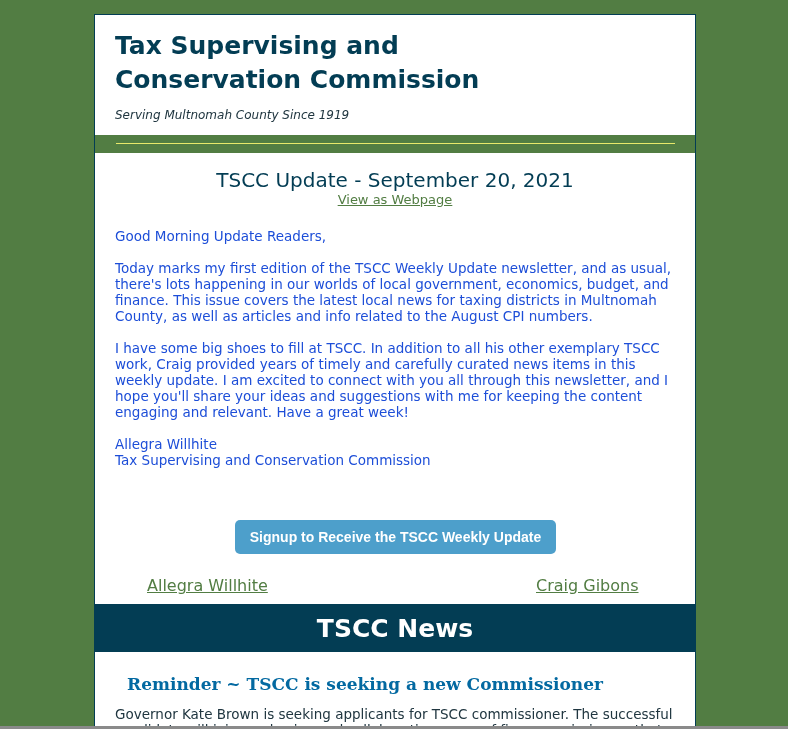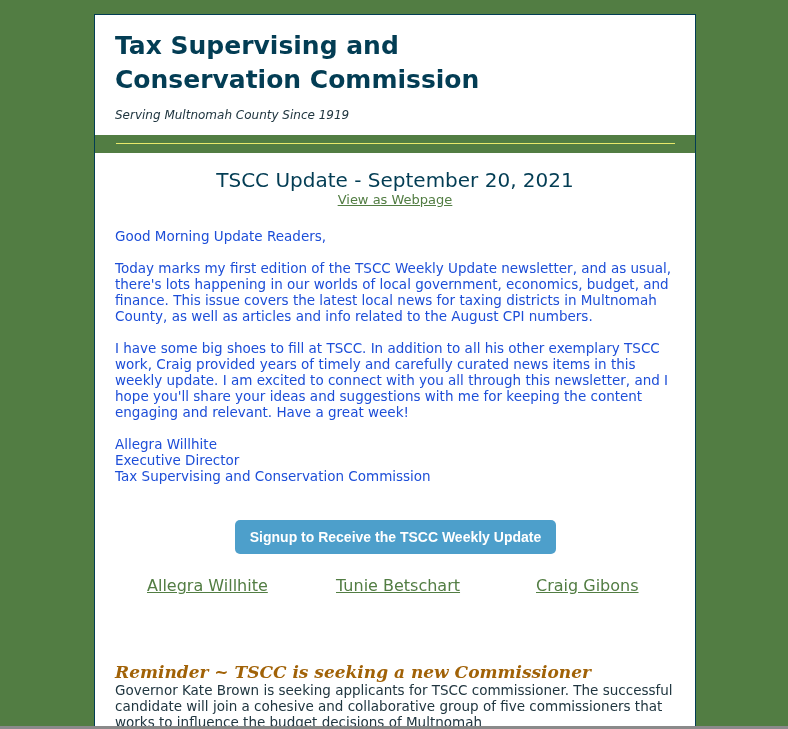--- a/index.html
+++ b/index.html
@@ -58,21 +58,21 @@
   .staff-link {
     position:absolute; top:0; font-size:16px; color:#527d43; text-decoration:underline;
   }
   .news-bar {
     position:absolute; left:0; top:589px; width:600px; height:48px; background:#033d54;
     display:flex; align-items:center; justify-content:center;
   }
   .news-bar h2 { margin:0; color:#fff; font-size:25px; font-weight:bold; }
   .news-item { position:absolute; left:20px; top:647px; width:565px; }
   .news-headline {
-    margin:0; font-family:"DejaVu Serif", serif; font-weight:bold; font-size:17px; color:#a16207; line-height:20px;font-style:italic;
+    margin:12px; font-family:"DejaVu Serif", serif; font-weight:bold; font-size:17px; color:#0369a1; line-height:20px;
   }
   .news-body { margin:0; font-size:13.5px; line-height:16px; color:#203640; }
   .bottom-bar { position:absolute; left:0; top:726px; width:788px; height:3px; background:#8a8a8a; }
 </style>
 </head>
 <body>
 
 <div class="container">
   <div class="header">
     <h1 class="org-title">Tax Supervising and Conservation Commission</h1>
@@ -85,33 +85,34 @@
 
   <h2 class="update-title">TSCC Update - September 20, 2021</h2>
   <a class="view-link">View as Webpage</a>
 
   <div class="body-text">
     <p>Good Morning Update Readers,</p>
     <p>Today marks my first edition of the TSCC Weekly Update newsletter, and as usual, there's lots happening in our worlds of local government, economics, budget, and finance. This issue covers the latest local news for taxing districts in Multnomah County, as well as articles and info related to the August CPI numbers.</p>
     <p>I have some big shoes to fill at TSCC. In addition to all his other exemplary TSCC work, Craig provided years of timely and carefully curated news items in this weekly update. I am excited to connect with you all through this newsletter, and I hope you'll share your ideas and suggestions with me for keeping the content engaging and relevant. Have a great week!</p>
     <div class="signature">
       <div>Allegra Willhite</div>
-      <div>Executive Director</div>
       <div>Tax Supervising and Conservation Commission</div>
     </div>
   </div>
 
   <button class="signup-btn">Signup to Receive the TSCC Weekly Update</button>
 
   <div class="staff-links">
     <a class="staff-link" style="left:52px;">Allegra Willhite</a>
-    <a class="staff-link" style="left:241px;">Tunie Betschart</a>
     <a class="staff-link" style="left:441px;">Craig Gibons</a>
   </div>
 
+  <div class="news-bar">
+    <h2>TSCC News</h2>
+  </div>
 
   <div class="news-item">
     <h3 class="news-headline">Reminder ~ TSCC is seeking a new Commissioner</h3>
     <p class="news-body">Governor Kate Brown is seeking applicants for TSCC commissioner. The successful candidate will join a cohesive and collaborative group of five commissioners that works to influence the budget decisions of Multnomah</p>
   </div>
 </div>
 
 <div class="bottom-bar"></div>
 
 </body></html>

